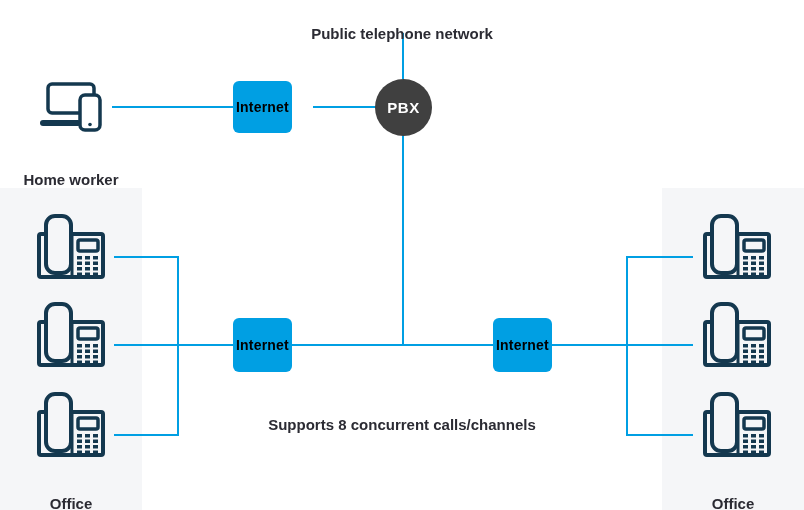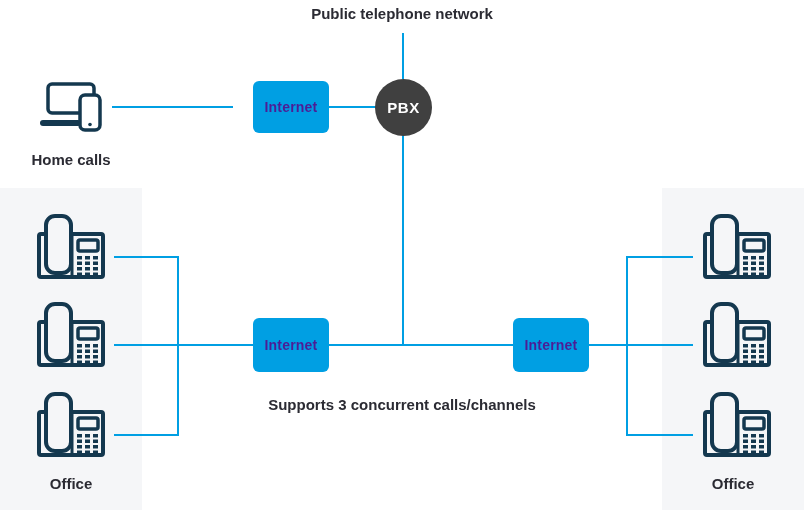--- a/index.html
+++ b/index.html
@@ -8,29 +8,29 @@
     font-family:"Liberation Sans","DejaVu Sans",sans-serif;color:#2B2B33;
   }
   .panel{position:absolute;top:188px;height:322px;background:#F5F6F8;z-index:0;}
   .panel.left{left:0;width:142px;}
   .panel.right{left:662px;width:142px;}
   .line{position:absolute;background:#009FE3;z-index:1;}
   .line.h{height:2px;}
   .line.v{width:2px;}
   .node{position:absolute;display:flex;align-items:center;justify-content:center;z-index:2;}
   .inet{
-    width:76px;height:54px;background:#009FE3;border-radius:6px;
-    color:#4c1d95;font-size:14px;font-weight:bold;letter-spacing:.2px;margin-left:20px;
+    width:59px;height:54px;background:#009FE3;border-radius:6px;
+    color:#000000;font-size:14px;font-weight:bold;letter-spacing:.2px;
   }
   .inet.top{height:52px;}
   .pbx{
     width:57px;height:57px;background:#404040;border-radius:50%;
     color:#ffffff;font-size:15px;font-weight:bold;letter-spacing:.5px;
   }
-  .lbl{position:absolute;text-align:center;font-size:15px;font-weight:bold;color:#2B2B33;z-index:2;}
+  .lbl{position:absolute;text-align:center;font-size:15px;font-weight:bold;color:#2B2B33;z-index:2;margin-top:20px;}
   .title{left:0;width:804px;top:5px;}
   .caption{left:0;width:804px;top:396px;}
   .hw-lbl{left:0;width:142px;top:151px;}
   .office-lbl-left{left:0;width:142px;top:475px;}
   .office-lbl-right{left:662px;width:142px;top:475px;}
   .icon{position:absolute;z-index:2;line-height:0;}
 </style>
 </head>
 <body>
 
@@ -201,18 +201,18 @@
           <rect x="57" y="53" width="5" height="3.5"></rect>
         <rect x="41" y="58.5" width="5" height="3.5"></rect>
           <rect x="49" y="58.5" width="5" height="3.5"></rect>
           <rect x="57" y="58.5" width="5" height="3.5"></rect>
       </g>
       <rect x="10" y="2" width="25" height="57" rx="9" fill="#F5F6F8" stroke="#14384F" stroke-width="4"></rect>
     </svg>
   </div>
 
   <div class="lbl title">Public telephone network</div>
-  <div class="lbl hw-lbl">Home calls</div>
+  <div class="lbl hw-lbl">Home worker</div>
   <div class="lbl office-lbl-left">Office</div>
   <div class="lbl office-lbl-right">Office</div>
-  <div class="lbl caption">Supports 3 concurrent calls/channels</div>
+  <div class="lbl caption">Supports 8 concurrent calls/channels</div>
 
 </div>
 
 </body></html>

